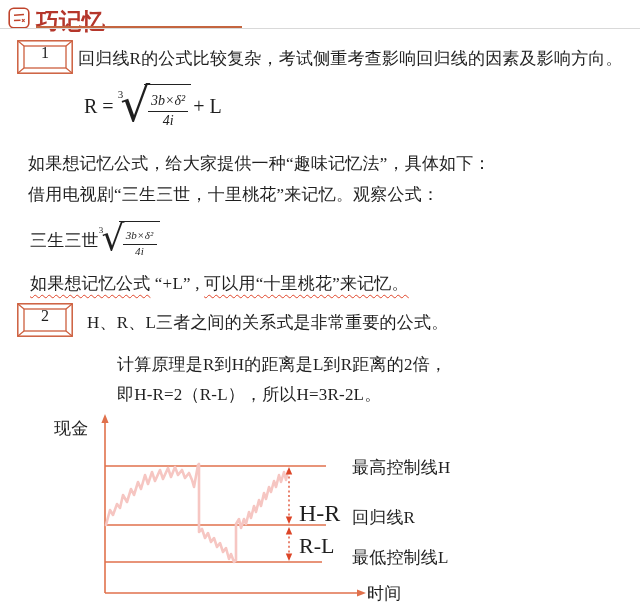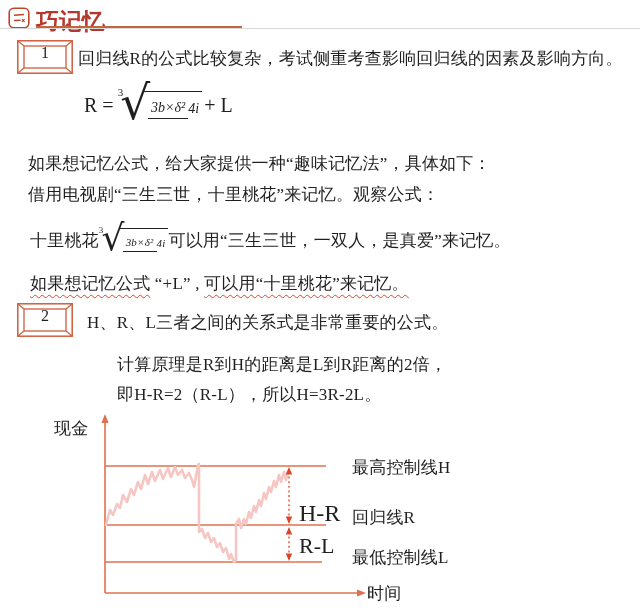--- a/index.html
+++ b/index.html
@@ -14,21 +14,21 @@
   .rule-gray{position:absolute;left:0;top:28px;width:640px;height:1px;background:#d9d9d9;}
   .rule-orange{position:absolute;left:36px;top:26px;width:206px;height:2px;background:#c4653f;}
   .numbox{position:absolute;width:56px;height:34px;}
   .numbox span{position:absolute;left:0;top:4px;width:56px;text-align:center;font-size:16px;color:#1f1f1f;}
   
   .formula{display:flex;align-items:center;font-size:20px;}
   .root{display:inline-flex;align-items:center;}
   .root .idx{font-size:11px;position:relative;top:-13px;margin-right:-3px;z-index:2;}
   .root .sign{font-size:47px;line-height:1;font-family:"DejaVu Sans",sans-serif;margin-top:-5px;}
   .root .rad{border-top:1.7px solid #222;margin-left:-6px;padding:2px 3px 0 4px;}
-  .frac{display:inline-flex;align-items:center;font-size:14px;font-style:italic;line-height:1.25;}
+  .frac{display:inline-flex;flex-direction:column;align-items:center;font-size:14px;font-style:italic;line-height:1.25;}
   .frac .num{border-bottom:1.4px solid #222;padding:0 3px 1px;}
   .root.small .sign{font-size:36px;margin-top:-4px;}
   .root.small .idx{font-size:9px;top:-10px;margin-right:-2px;}
   .root.small .frac{font-size:11px;}
   .inline-line{display:flex;align-items:center;}
   .wavy{text-decoration:underline;text-decoration-style:wavy;text-decoration-color:#e0452a;text-decoration-thickness:1px;text-underline-offset:5px;}
 </style>
 </head>
 <body>
 
@@ -69,32 +69,31 @@
       </span>
     </span>
   </span>
   <span style="margin-left:2px;">+ L</span>
 </div>
 
 <div class="abs t17" style="left:28px;top:152px;">如果想记忆公式，给大家提供一种“趣味记忆法”，具体如下：</div>
 <div class="abs t17" style="left:28px;top:183px;">借用电视剧“三生三世，十里桃花”来记忆。观察公式：</div>
 
 <div class="abs t17 inline-line" style="left:30px;top:218px;height:44px;">
-  <span>十里桃花</span>
+  <span>三生三世</span>
   <span class="root small">
     <span class="idx">3</span>
     <span class="sign">√</span>
     <span class="rad">
       <span class="frac">
         <span class="num">3b×δ²</span>
         <span class="den">4i</span>
       </span>
     </span>
   </span>
-  <span>可以用“三生三世，一双人，是真爱”来记忆。</span>
 </div>
 
 <div class="abs t17" style="left:30px;top:272px;">
   <span class="wavy">如果想记忆公式</span>
   <span>“+L” ,</span>
   <span class="wavy">可以用“十里桃花”来记忆。</span>
 </div>
 
 <div class="numbox" style="left:17px;top:303px;">
   <svg width="56" height="34" viewBox="0 0 56 34">

